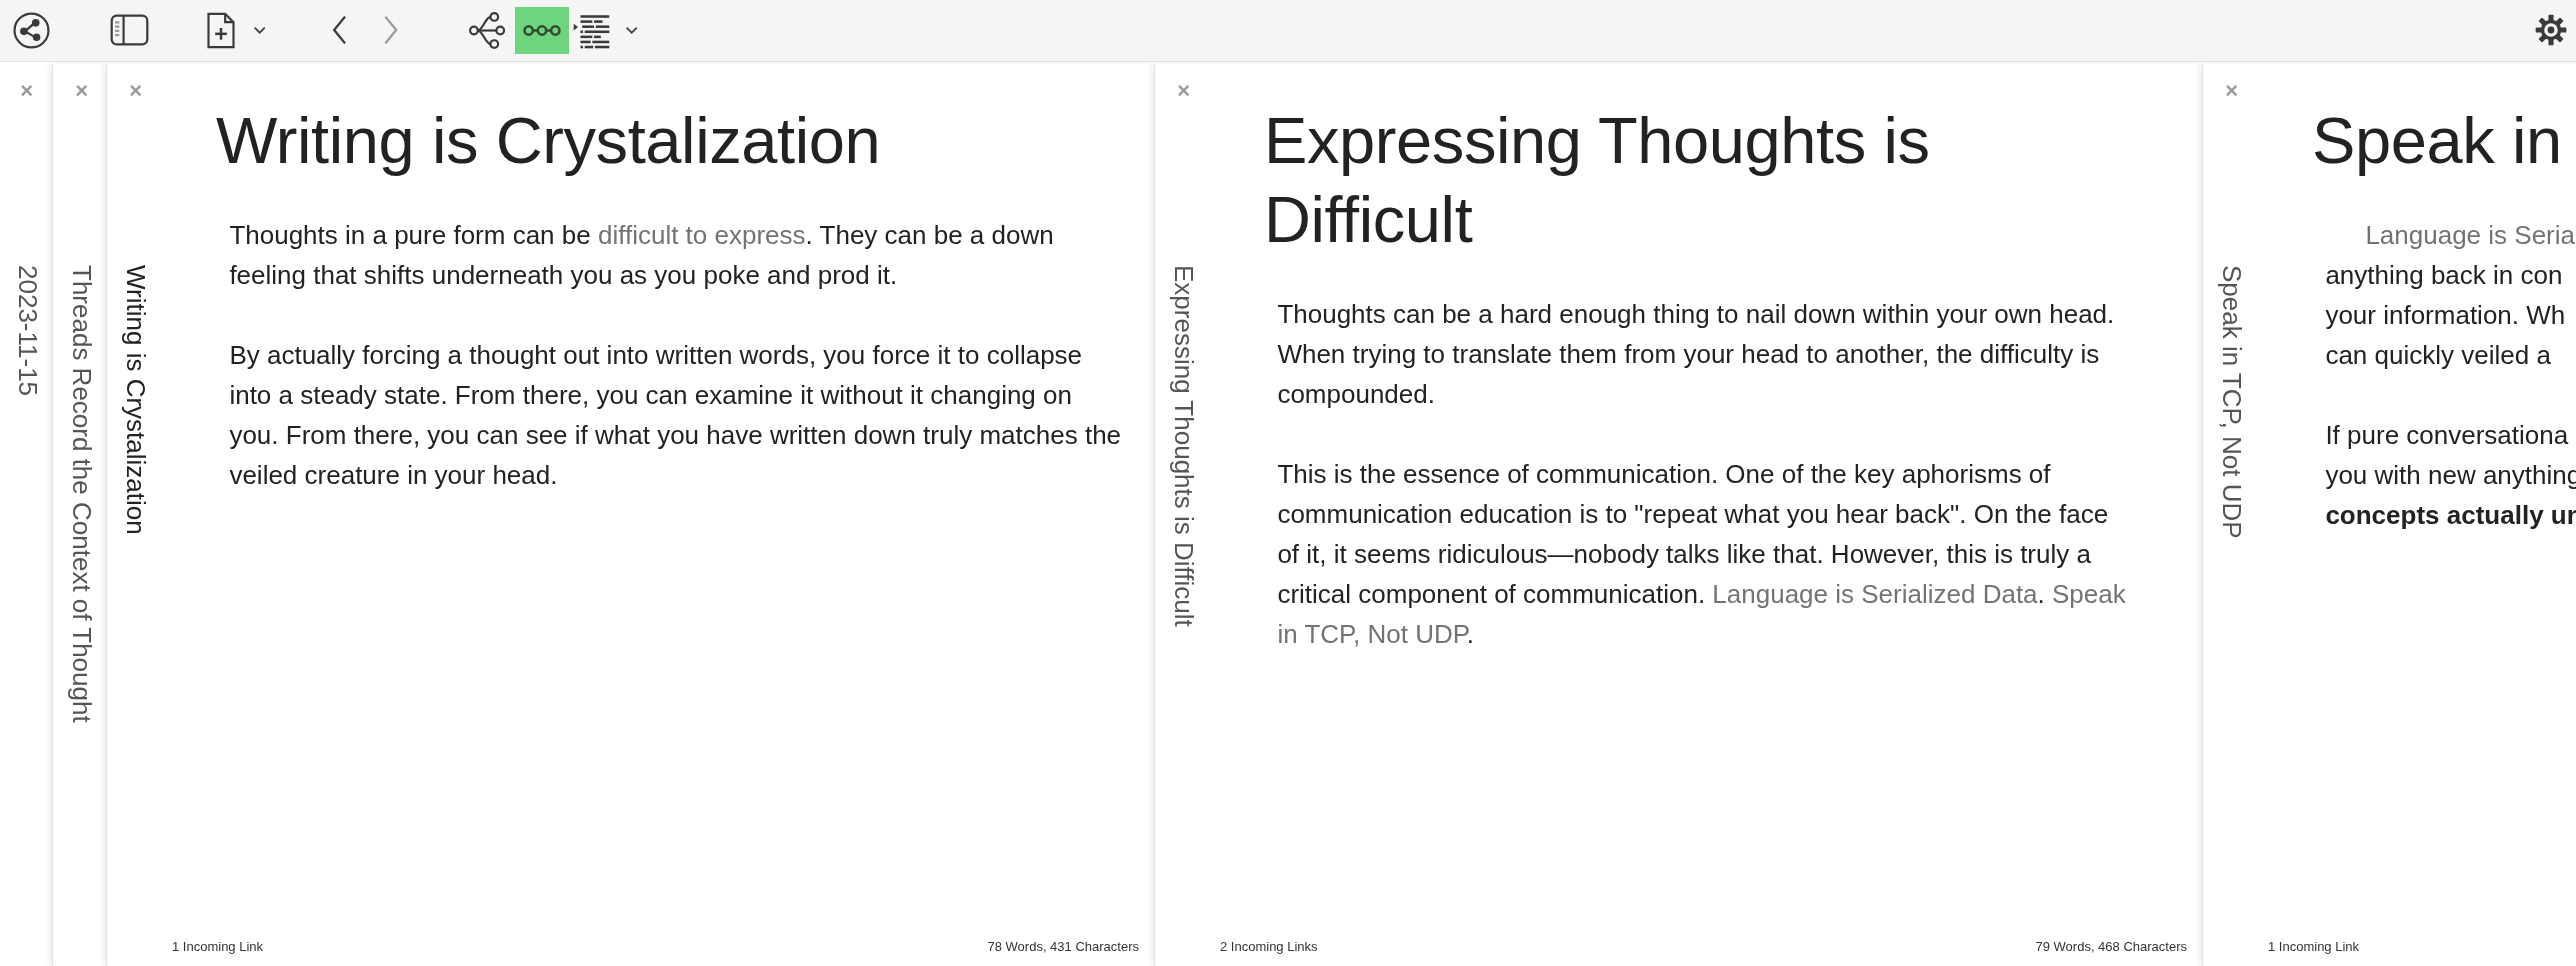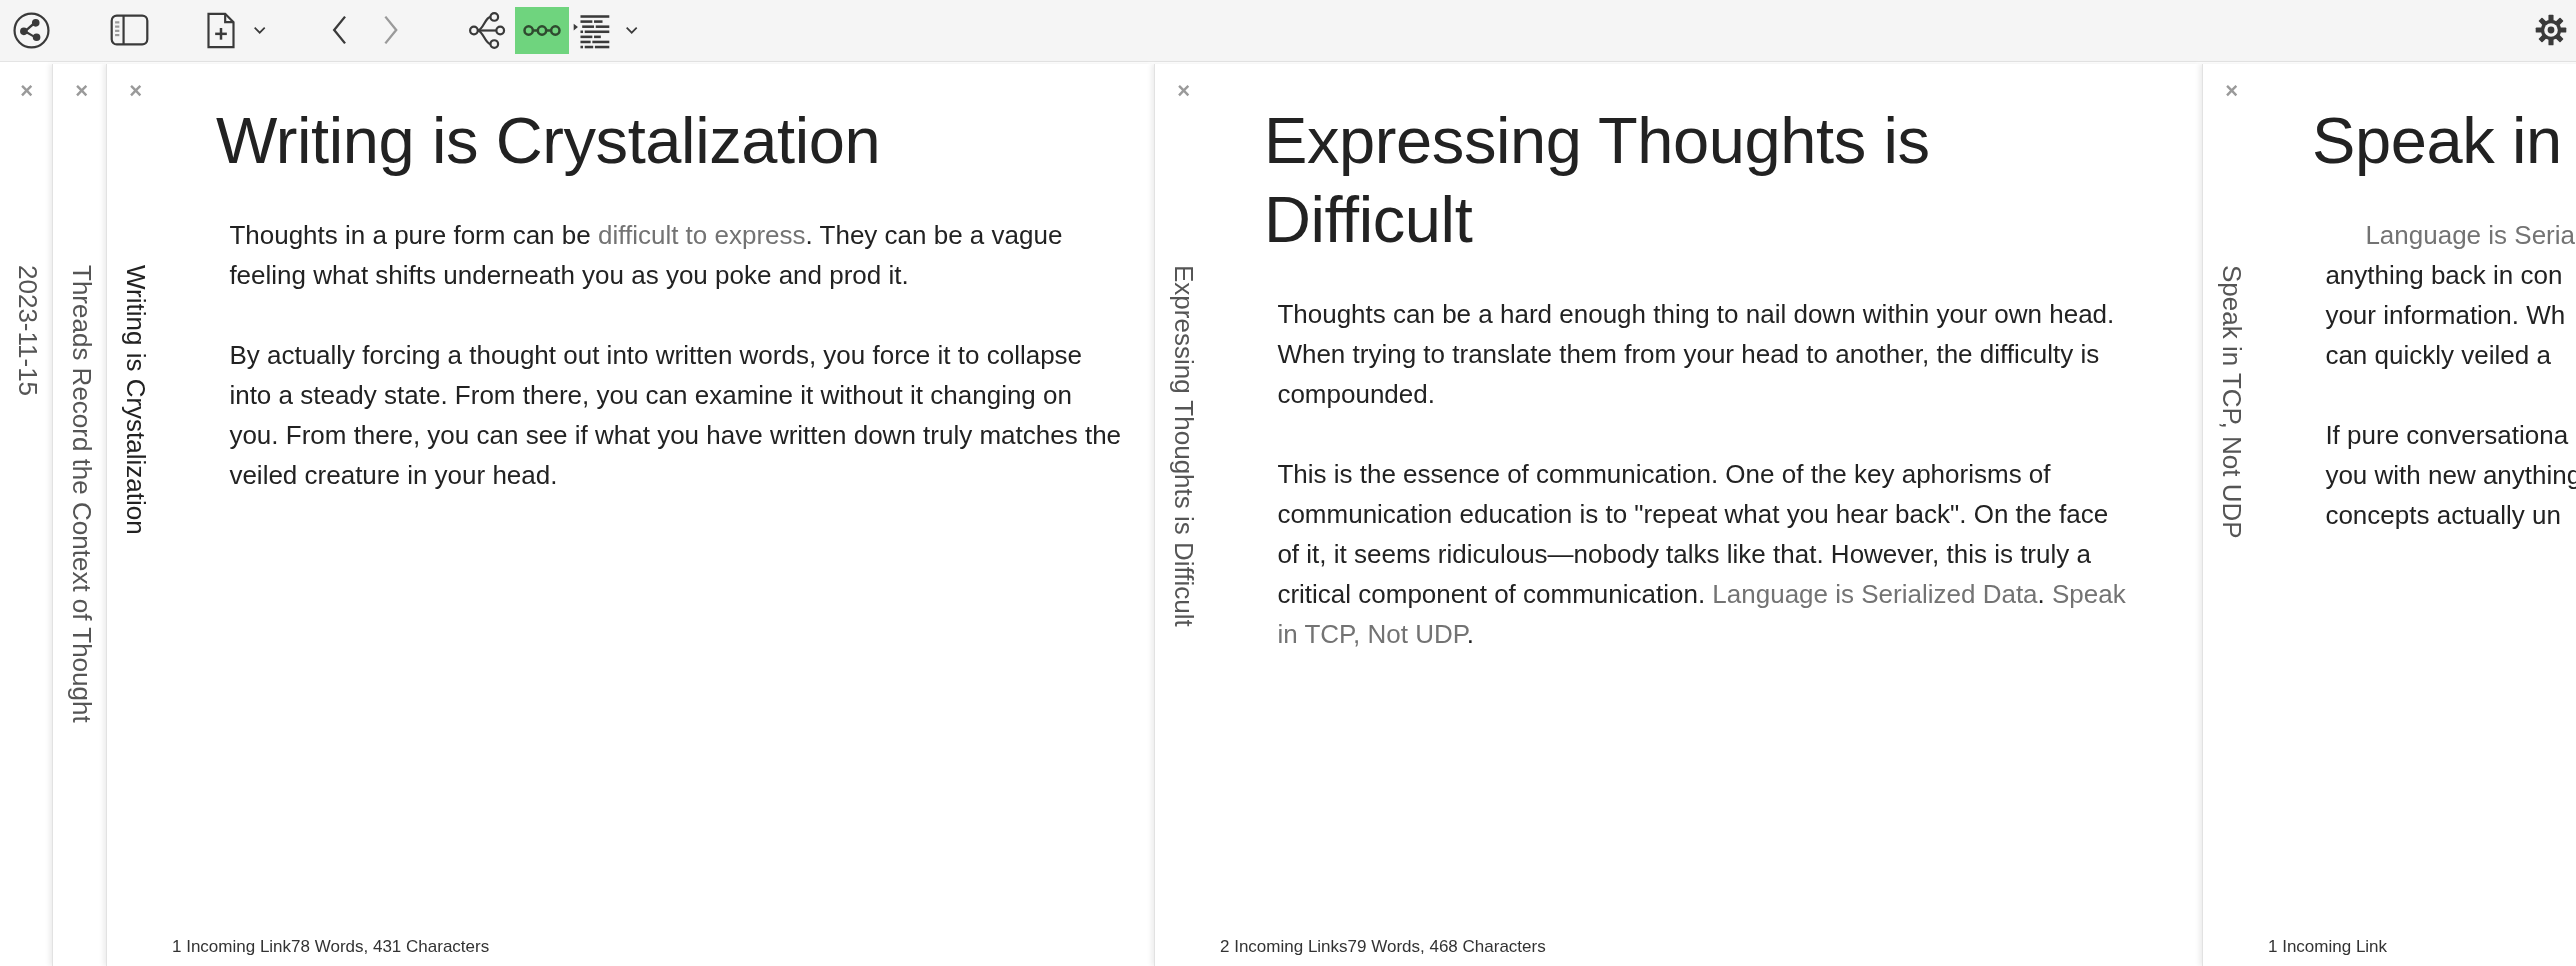--- a/index.html
+++ b/index.html
@@ -40,22 +40,22 @@
   .pane-content { position: absolute; top: 0; }
   .pane-title {
     font-size: 65px; font-weight: 500; color: #222; line-height: 79px; letter-spacing: -0.4px;
     margin-top: 37px;
   }
   .pane-body { margin-top: 35px; padding-left: 13.4px; font-size: 26px; line-height: 40px; color: #222; }
   .pane-body p { margin-bottom: 40px; }
   .link { color: #737373; cursor: pointer; }
 
   .pane-footer {
-    position: absolute; bottom: 0; height: 39px; display: flex; justify-content: flex-start; align-items: center;
-    font-size: 17px; color: #333;
+    position: absolute; bottom: 0; height: 39px; display: flex; justify-content: space-between; align-items: center;
+    font-size: 13px; color: #333;
   }
 </style>
 </head>
 <body>
 
 <div class="toolbar">
   <div class="tb-btn" style="left:8.4px;width:47px;">
     <span>
       <svg width="39" height="39" viewBox="0 0 46 46" fill="none" stroke="#3a3a3a" stroke-width="2.6">
         <circle cx="23" cy="23" r="20"></circle>
@@ -205,21 +205,21 @@
   </div>
 
   <div class="pane" style="left:106px;width:1048px;">
     <div class="pane-close" style="left:17px;">
       <span>×</span>
     </div>
     <div class="spine-title dark" style="left:13.4px;">Writing is Crystalization</div>
     <div class="pane-content" style="left:109px;width:906px;">
       <h1 class="pane-title">Writing is Crystalization</h1>
       <div class="pane-body">
-        <p><span>Thoughts in a pure form can be </span><span class="link">difficult to express</span><span>. They can be a vague feeling what shifts underneath you as you poke and prod it.</span></p>
+        <p><span>Thoughts in a pure form can be </span><span class="link">difficult to express</span><span>. They can be a down feeling that shifts underneath you as you poke and prod it.</span></p>
         <p><span>By actually forcing a thought out into written words, you force it to collapse into a steady state. From there, you can examine it without it changing on you. From there, you can see if what you have written down truly matches the veiled creature in your head.</span></p>
       </div>
     </div>
     <div class="pane-footer" style="left:65px;right:15px;">
       <span>1 Incoming Link</span>
       <span>78 Words, 431 Characters</span>
     </div>
   </div>
 
   <div class="pane" style="left:1154px;width:1048px;">
@@ -250,21 +250,21 @@
       <div class="pane-body">
         <p style="width:252px;">
           <span class="link" style="display:block;white-space:nowrap;margin-left:40px;">Language is Serialize</span>
           <span style="display:block;white-space:nowrap;">anything back in con</span>
           <span style="display:block;white-space:nowrap;">your information. Wh</span>
           <span style="display:block;white-space:nowrap;">can quickly veiled a</span>
         </p>
         <p style="width:252px;">
           <span style="display:block;white-space:nowrap;">If pure conversationa</span>
           <span style="display:block;white-space:nowrap;">you with new anything</span>
-          <span style="display:block;white-space:nowrap;">concepts actually un</span>
+          <span style="display:block;white-space:nowrap;font-weight:bold;">concepts actually un</span>
         </p>
       </div>
     </div>
     <div class="pane-footer" style="left:65px;width:335px;">
       <span>1 Incoming Link</span>
     </div>
   </div>
 
 </div>
 

